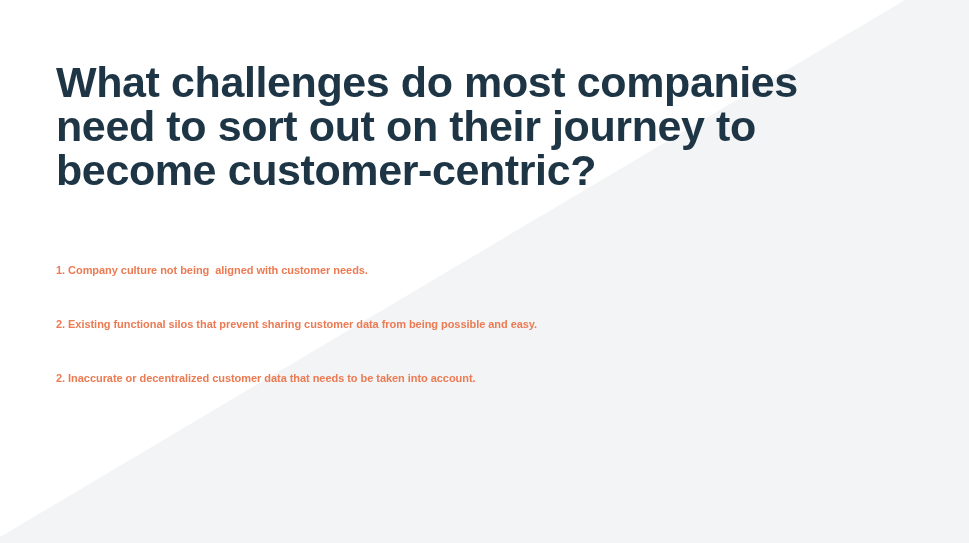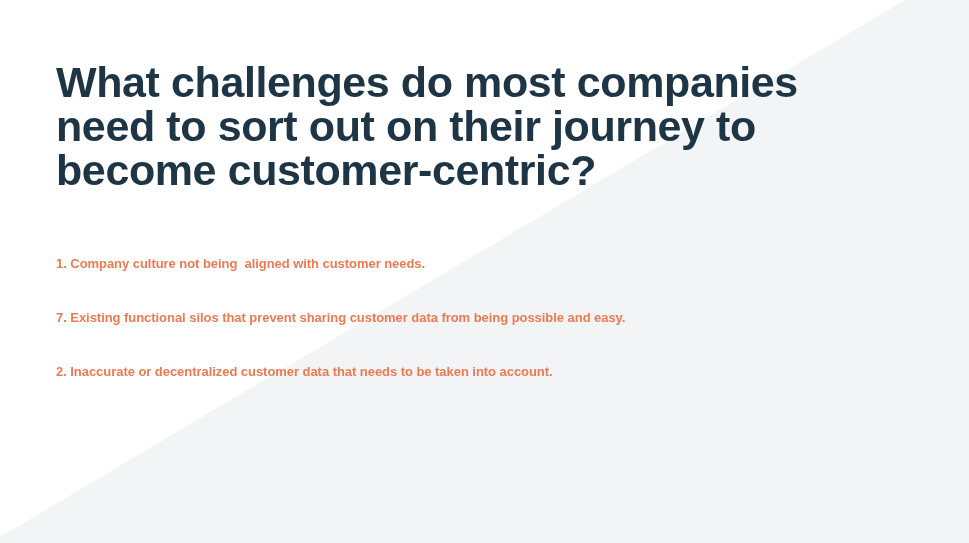--- a/index.html
+++ b/index.html
@@ -53,26 +53,26 @@
     position: absolute;
     left: 56px;
     top: 249px;
     width: 830px;
     margin: 0;
     padding: 0;
     list-style: none;
   }
 
   .bullet-item {
-    font-size: 13px;
+    font-size: 11px;
     line-height: 30px;
     font-weight: bold;
     color: #ec7a52;
     letter-spacing: -0.05px;
-    margin: 0 0 24px 0;
+    margin: 6px 0 24px 0;
     white-space: pre-wrap;
   }
 
   .bullet-item:last-child {
     margin-bottom: 0;
   }
 </style>
 </head>
 <body>
 
@@ -81,18 +81,18 @@
   <div class="bg-diagonal"></div>
 
   <div class="content">
 
     <h1 class="heading">What challenges do most companies
 need to sort out on their journey to
 become customer-centric?</h1>
 
     <ul class="bullet-list">
       <li class="bullet-item">1. Company culture not being  aligned with customer needs.</li>
-      <li class="bullet-item">7. Existing functional silos that prevent sharing customer data from being possible and easy.</li>
+      <li class="bullet-item">2. Existing functional silos that prevent sharing customer data from being possible and easy.</li>
       <li class="bullet-item">2. Inaccurate or decentralized customer data that needs to be taken into account.</li>
     </ul>
 
   </div>
 </div>
 
 </body></html>

